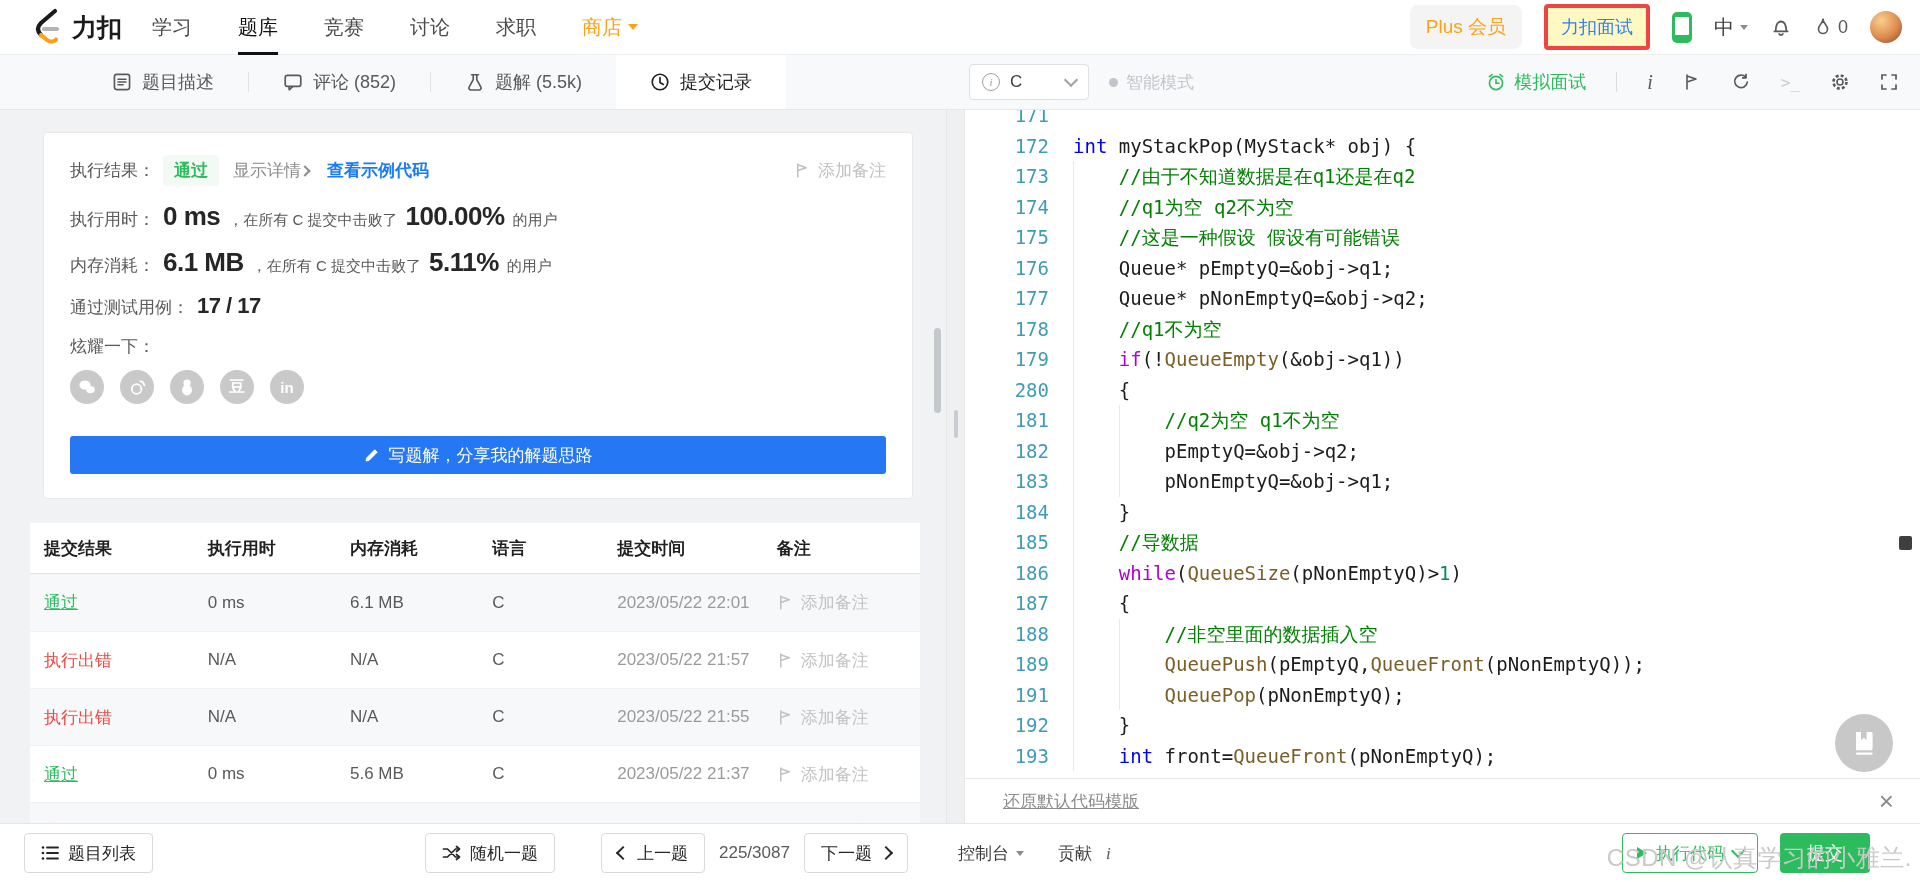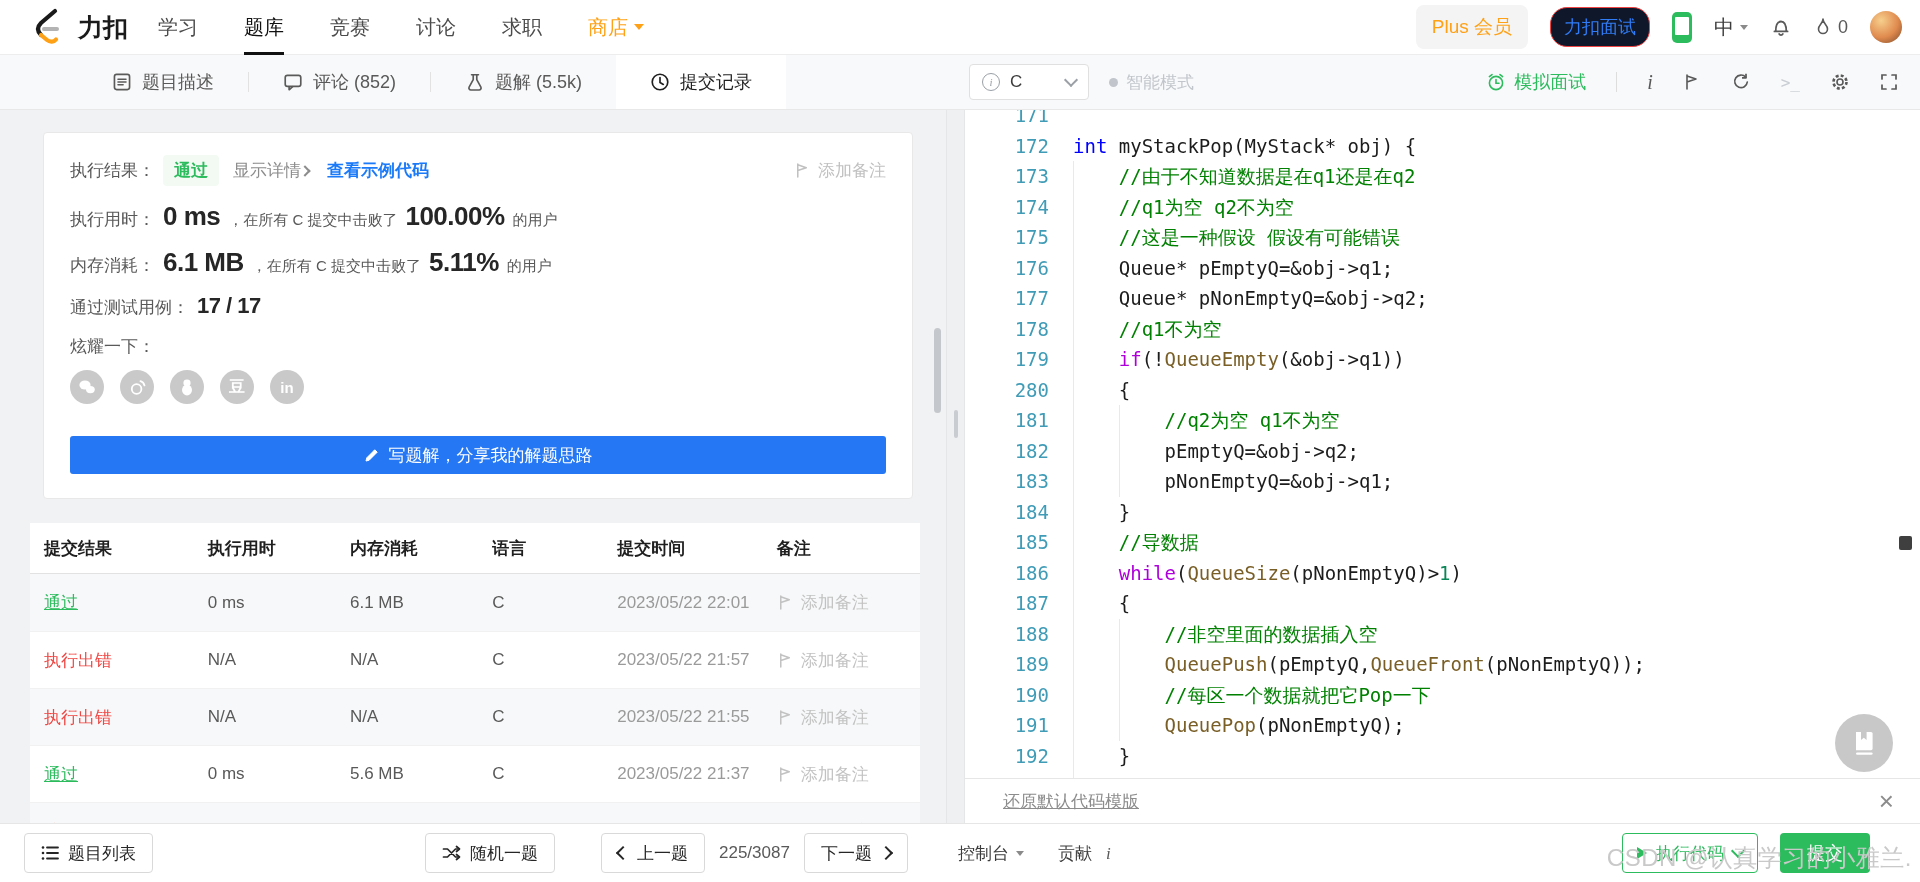--- a/index.html
+++ b/index.html
@@ -1,31 +1,31 @@
 <!DOCTYPE html>
 <html><head>
 <meta charset="utf-8">
 <style>
   html,body{margin:0;padding:0}
   body{width:1920px;height:882px;position:relative;overflow:hidden;background:#fff;
        font-family:"Liberation Sans","DejaVu Sans",sans-serif;color:#262626}
   
   .navbar{height:55px;display:flex;align-items:center;padding:0 18px 0 28px;border-bottom:1px solid #ededed;box-sizing:border-box;background:#fff}
-  .logo{display:flex;align-items:center;gap:16px;margin-right:30px;cursor:pointer}
+  .logo{display:flex;align-items:center;gap:10px;margin-right:30px;cursor:pointer}
   .logo-text{font-size:25px;font-weight:700;color:#1a1a1a}
   .nav-menu{display:flex;gap:46px;height:55px;align-items:stretch}
   .nav-item{font-size:20px;color:#4b4b4b;display:flex;align-items:center;position:relative;cursor:pointer;gap:6px}
   .nav-item.active{color:#111;font-weight:500}
   .nav-item.active::after{content:"";position:absolute;left:0;right:0;bottom:0;height:3px;background:#111}
   .nav-item.accent{color:#ffa116;font-weight:500}
   .tri{width:0;height:0;border-left:5px solid transparent;border-right:5px solid transparent;border-top:6px solid #ffa116}
   .tri.gray{border-top-color:#8a8a8a;border-left-width:4px;border-right-width:4px;border-top-width:5px}
   .nav-right{margin-left:auto;display:flex;align-items:center;gap:22px}
   .plus{background:#f4f4f4;color:#ffa116;font-size:19px;padding:9px 16px;border-radius:8px;font-weight:500;cursor:pointer}
-  .interview{border:1px solid #ef4444;color:#2f7cf6;font-size:18px;padding:7px 13px;border-radius:17px;background:#0f172a;cursor:pointer}
+  .interview{border:4px solid #ef4444;color:#2f7cf6;font-size:18px;padding:7px 13px;border-radius:4px;background:#fef9c3;cursor:pointer}
   .phone{width:20px;height:31px;background:#2cbb5d;border-radius:5px;position:relative;cursor:pointer}
   .phone::after{content:"";position:absolute;left:3px;right:3px;top:5px;bottom:8px;background:#fff;border-radius:1px}
   .lang-switch{display:flex;align-items:center;gap:6px;font-size:20px;color:#3c3c3c;cursor:pointer}
   .streak{display:flex;align-items:center;gap:6px;color:#595959;font-size:18px;cursor:pointer}
   .avatar{width:32px;height:32px;border-radius:50%;background:radial-gradient(circle at 35% 30%,#f6cf8d,#e08a4e 55%,#7a4a2a);cursor:pointer}
   
   .strip{height:55px;background:#f8f9fa;border-bottom:1px solid #e8e8e8;display:flex;box-sizing:border-box}
   .strip-left{width:965px;flex:none;display:flex;align-items:stretch;padding-left:78px;box-sizing:border-box}
   .tab{display:flex;align-items:center;gap:10px;padding:0 34px;font-size:18px;color:#595959;cursor:pointer;white-space:nowrap}
   .tab.active{background:#fff;color:#1f1f1f}
@@ -488,24 +488,20 @@
   <div class="cl">
     <span class="ln">188</span>
     <span class="lc" style="padding-left: 8ch;"><span class="g" style="left: 0ch;"></span><span class="g" style="left: 4ch;"></span><span class="tk-c">//非空里面的数据插入空</span></span>
   </div>
 
   <div class="cl">
     <span class="ln">189</span>
     <span class="lc" style="padding-left: 8ch;"><span class="g" style="left: 0ch;"></span><span class="g" style="left: 4ch;"></span><span class="tk-f">QueuePush</span><span class="tk-p">(pEmptyQ,</span><span class="tk-f">QueueFront</span><span class="tk-p">(pNonEmptyQ));</span></span>
   </div>
 
-  <div class="cl">
-    <span class="ln">190</span>
-    <span class="lc" style="padding-left: 8ch;"><span class="g" style="left: 0ch;"></span><span class="g" style="left: 4ch;"></span><span class="tk-c">//每区一个数据就把它Pop一下</span></span>
-  </div>
 
   <div class="cl">
     <span class="ln">191</span>
     <span class="lc" style="padding-left: 8ch;"><span class="g" style="left: 0ch;"></span><span class="g" style="left: 4ch;"></span><span class="tk-f">QueuePop</span><span class="tk-p">(pNonEmptyQ);</span></span>
   </div>
 
   <div class="cl">
     <span class="ln">192</span>
     <span class="lc" style="padding-left: 4ch;"><span class="g" style="left: 0ch;"></span><span class="tk-p">}</span></span>
   </div>

